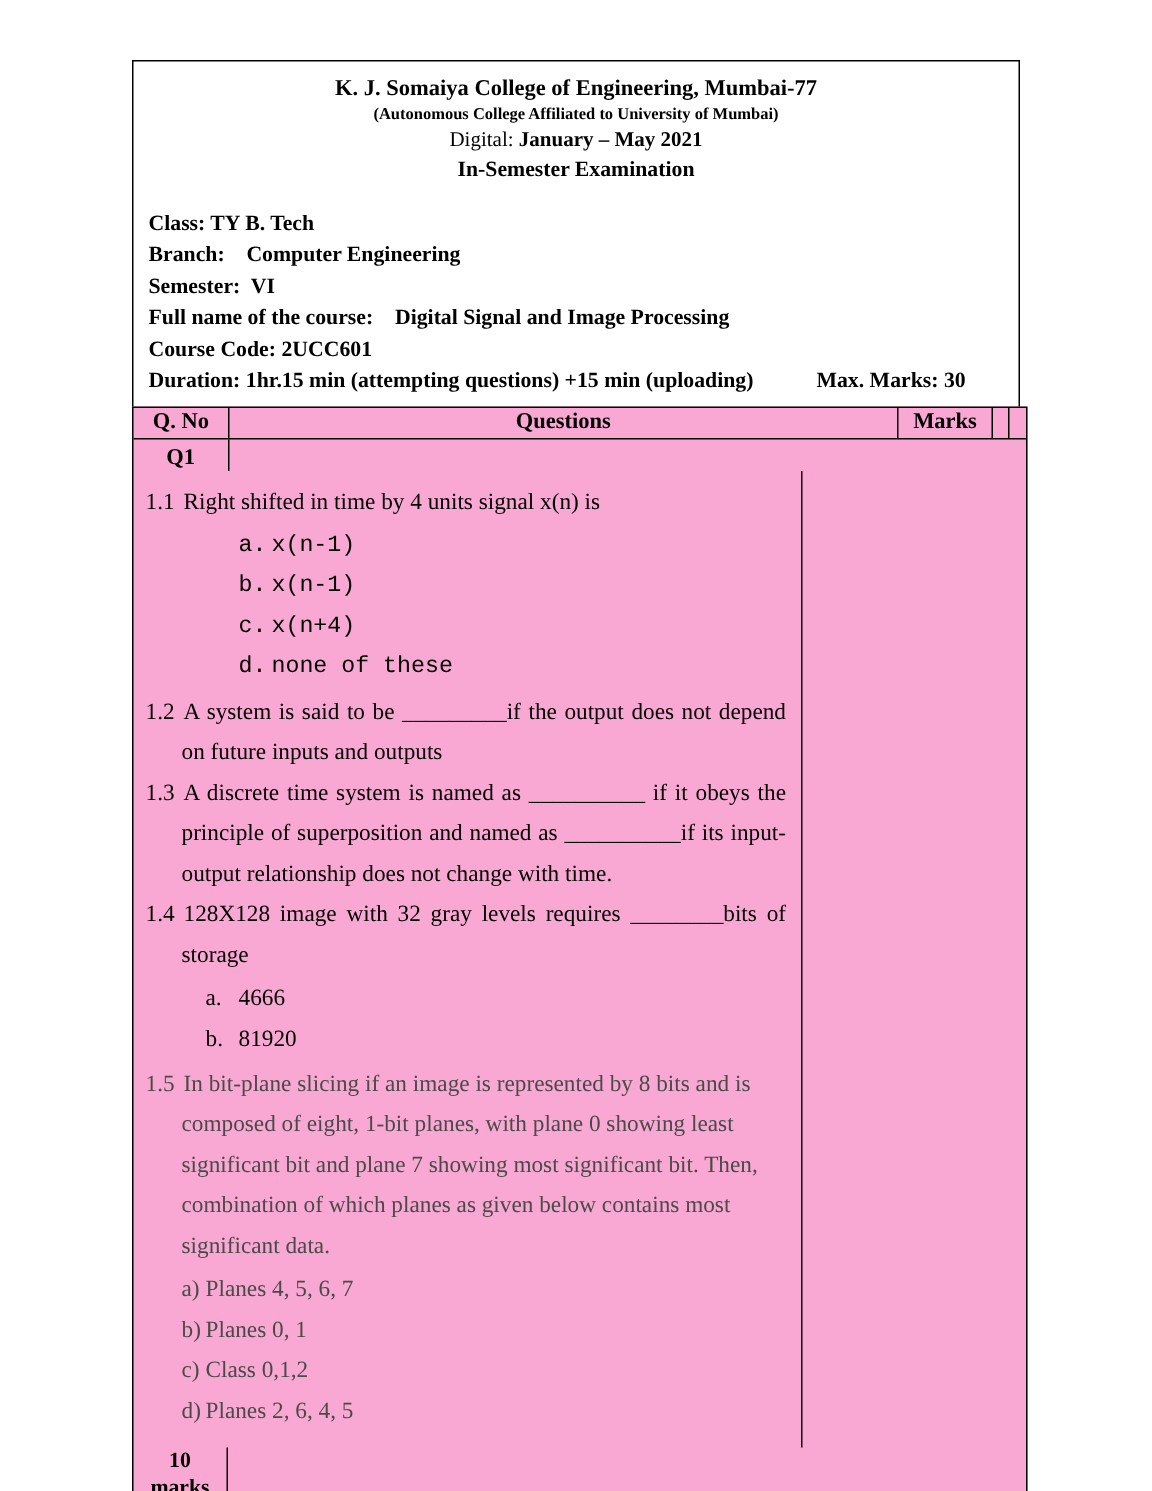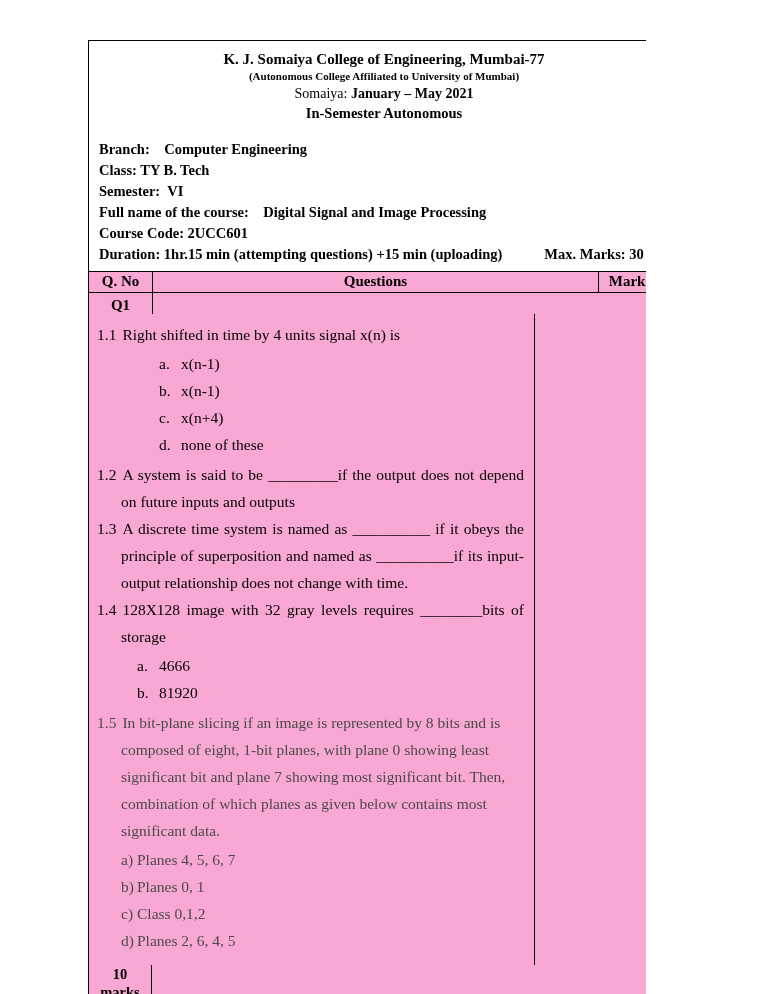--- a/index.html
+++ b/index.html
@@ -3,21 +3,21 @@
 <meta charset="utf-8">
 <style>
   * { margin: 0; padding: 0; box-sizing: border-box; }
   html, body { background: #ffffff; }
   body {
     width: 768px; height: 994px;
     font-family: "Liberation Serif", serif;
     color: #000;
     position: relative;
   }
-  .page { position: relative; width: 646px; height: 994px; background: #fff; overflow: hidden; }
+  .page { position: relative; width: 768px; height: 994px; background: #fff; overflow: hidden; }
 
   
   .header-box {
     position: absolute; left: 88px; top: 40px; width: 592px;
     border: 1px solid #000;
     padding: 8px 10px 12px 10px;
   }
   .hb-center { text-align: center; }
   .college   { font-size: 15px; font-weight: bold; line-height: 20px; }
   .affiliation { font-size: 11px; font-weight: bold; line-height: 15px; }
@@ -59,42 +59,42 @@
   }
 
   
   .q-item {
     font-size: 15.5px; line-height: 27px;
     padding-left: 24px; text-indent: -24px;
   }
   .q-item.justify { text-align: justify; }
   .q-num { padding-right: 6px; }
   .options { margin: 2px 0 3px 0; }
-  .opts-deep   { margin-left: 62px; }   
+  .opts-deep   { margin-left: 62px; font-family: Liberation Mono, monospace; }   
   .opts-mid    { margin-left: 40px; }   
   .opts-flush  { margin-left: 24px; }   
   .option-line { font-size: 15.5px; line-height: 27px; }
   .option-marker { display: inline-block; min-width: 22px; }
   .gray-q { color: #4a4a4a; }
   .gray-q .option-marker { min-width: 16px; }
 </style>
 </head>
 <body>
 
 <div class="page">
 
   <div class="header-box">
     <div class="hb-center college">K. J. Somaiya College of Engineering, Mumbai-77</div>
     <div class="hb-center affiliation">(Autonomous College Affiliated to University of Mumbai)</div>
-    <div class="hb-center semester"><span>Somaiya: </span><span class="bold">January – May 2021</span></div>
-    <div class="hb-center exam-title">In-Semester Autonomous</div>
+    <div class="hb-center semester"><span>Digital: </span><span class="bold">January – May 2021</span></div>
+    <div class="hb-center exam-title">In-Semester Examination</div>
 
     <div class="info-block">
+      <div class="info-line">Class: TY B. Tech</div>
       <div class="info-line">Branch:    Computer Engineering</div>
-      <div class="info-line">Class: TY B. Tech</div>
       <div class="info-line">Semester:  VI</div>
       <div class="info-line">Full name of the course:    Digital Signal and Image Processing</div>
       <div class="info-line">Course Code: 2UCC601</div>
       <div class="info-line duration-line">
         <span>Duration: 1hr.15 min (attempting questions) +15 min (uploading)</span>
         <span class="max-marks">Max. Marks: 30</span>
       </div>
     </div>
   </div>
 

